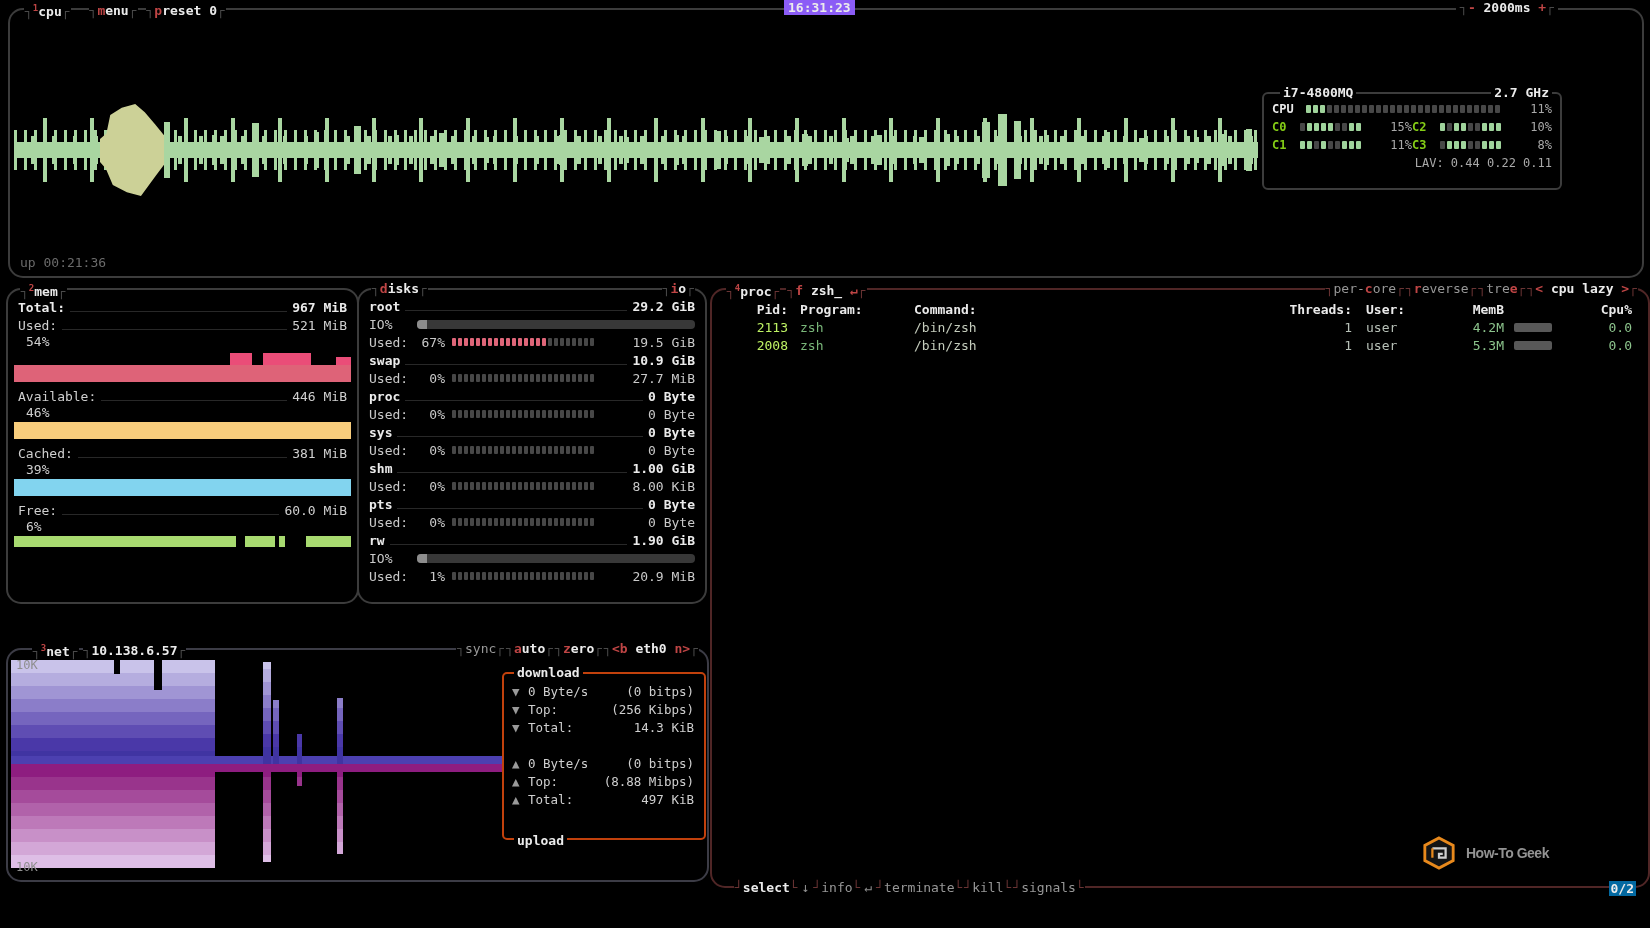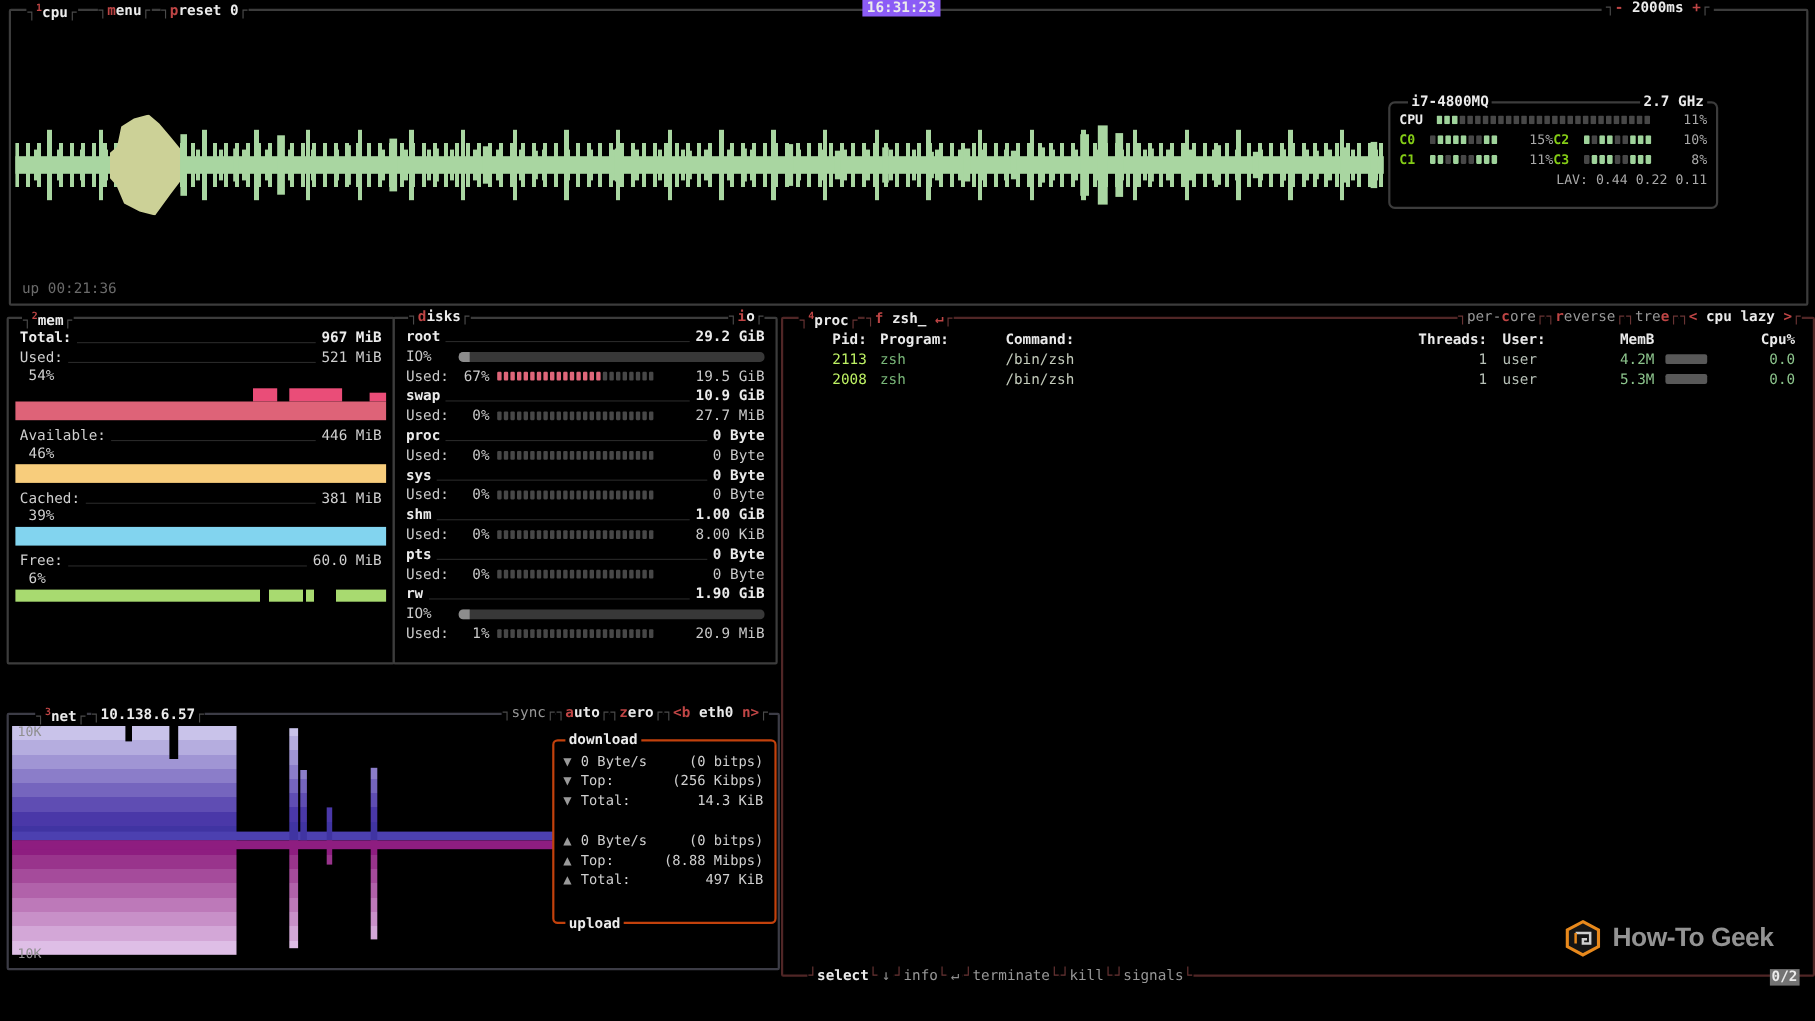--- a/index.html
+++ b/index.html
@@ -1,18 +1,18 @@
 <!DOCTYPE html>
 <html><head>
 <meta charset="utf-8">
 <style>
   html,body{margin:0;padding:0;background:#000;}
   .screen{position:relative;width:1650px;height:928px;background:#000;overflow:hidden;
     font-family:"DejaVu Sans Mono",monospace;font-size:13px;color:#d6d6d6;}
-  .box{position:absolute;border:2px solid #3c3c3c;border-radius:2px;background:#000;}
+  .box{position:absolute;border:2px solid #3c3c3c;border-radius:15px;background:#000;}
   b,.b{font-weight:700;color:#ebebeb;}
   .red{color:#bf4545;font-weight:700;}
   .dim{color:#979797;}
   .sup{font-size:9px;vertical-align:5px;color:#bf4545;font-weight:700;}
   .c{color:#4a4a4a;font-weight:400;font-style:normal;}
   .c-m{color:#6a3434;font-weight:400;font-style:normal;}
   .tabs{position:absolute;top:-10px;display:flex;align-items:center;white-space:pre;}
   .tab{background:#000;padding:0 1px;line-height:17px;}
   
   .cpu-box{left:8px;top:8px;width:1632px;height:266px;}
@@ -81,21 +81,21 @@
   .pc-pid{text-align:right;color:#bef264;}
   .pc-prog{padding-left:12px;color:#79b679;}
   .pc-cmd{padding-left:4px;color:#c4ccbc;}
   .pc-thr{text-align:right;color:#b7c0b7;}
   .pc-user{padding-left:14px;color:#b7c0b7;}
   .pc-mem{text-align:right;color:#8cc48c;}
   .pbar{display:inline-block;width:38px;height:9px;margin-left:10px;background:#585858;border-radius:2px;}
   .pc-cpu{text-align:right;color:#8cc48c;}
   .p-footer{position:absolute;bottom:-10px;left:22px;display:flex;align-items:center;white-space:pre;}
   .p-footer .tab{line-height:17px;}
-  .p-count{position:absolute;bottom:-10px;right:12px;background:#737373;padding:0 2px;font-weight:700;color:#ebebeb;}
+  .p-count{position:absolute;bottom:-10px;right:12px;background:#0369a1;padding:0 2px;font-weight:700;color:#ebebeb;}
   .keyhint{background:#000;color:#8f8f8f;padding:0 3px;}
   
   .net-box{left:6px;top:648px;width:699px;height:230px;border-color:#3c3c46;}
   .net-graph{position:absolute;inset:6px 3px 4px 3px;}
   .dl-area,.ul-area{position:absolute;left:0;right:0;height:108px;}
   .dl-area{top:0;}
   .ul-area{top:108px;}
   .dl-grad{background:linear-gradient(180deg,#c9c3ea 0 13px,#b5addf 13px 26px,#a095d4 26px 39px,#8b7dc9 39px 52px,#7565be 52px 65px,#5f4db3 65px 78px,#4a38a8 78px 91px,#4034a2 91px 104px);}
   .ul-grad{background:linear-gradient(180deg,#8e1d80 0 13px,#99348c 13px 26px,#a54b9b 26px 39px,#b162aa 39px 52px,#bd79b9 52px 65px,#c890c8 65px 78px,#d3a7d7 78px 91px,#debee6 91px 104px);}
   .dl-block{position:absolute;left:0;top:4px;height:104px;width:29.4%;}
@@ -113,21 +113,21 @@
   .net-info{position:absolute;left:491px;top:16px;width:200px;height:164px;border:2px solid #c2410c;border-radius:5px;background:#000;z-index:5;}
   .ni-title{position:absolute;top:-9px;left:10px;background:#000;padding:0 3px;font-weight:700;color:#ebebeb;}
   .ni-title-b{position:absolute;bottom:-10px;left:10px;background:#000;padding:0 3px;font-weight:700;color:#ebebeb;}
   .ni-body{position:absolute;inset:8px 10px 8px 8px;font-size:12.5px;}
   .ni-row{display:flex;height:18px;align-items:center;color:#cfcfcf;}
   .ni-arrow{width:16px;color:#9a9a9a;}
   .ni-val{flex:1;text-align:right;}
   .ni-gap{height:18px;}
   
   .htg{position:absolute;left:1422px;top:836px;display:flex;align-items:center;gap:10px;z-index:9;}
-  .htg-text{font-family:"Liberation Sans",sans-serif;font-weight:700;font-size:24px;color:#939393;letter-spacing:-0.5px;}
+  .htg-text{font-family:"Liberation Sans",sans-serif;font-weight:700;font-size:14px;color:#939393;letter-spacing:-0.5px;}
 </style>
 </head>
 <body>
 
 <div class="screen">
 
   <div class="box cpu-box">
     <div class="tabs" style="left:14px;">
       <span class="tab"><i class="c">┐</i><span class="sup">1</span><b>cpu</b><i class="c">┌</i></span>
       <span style="width:18px;"></span>

